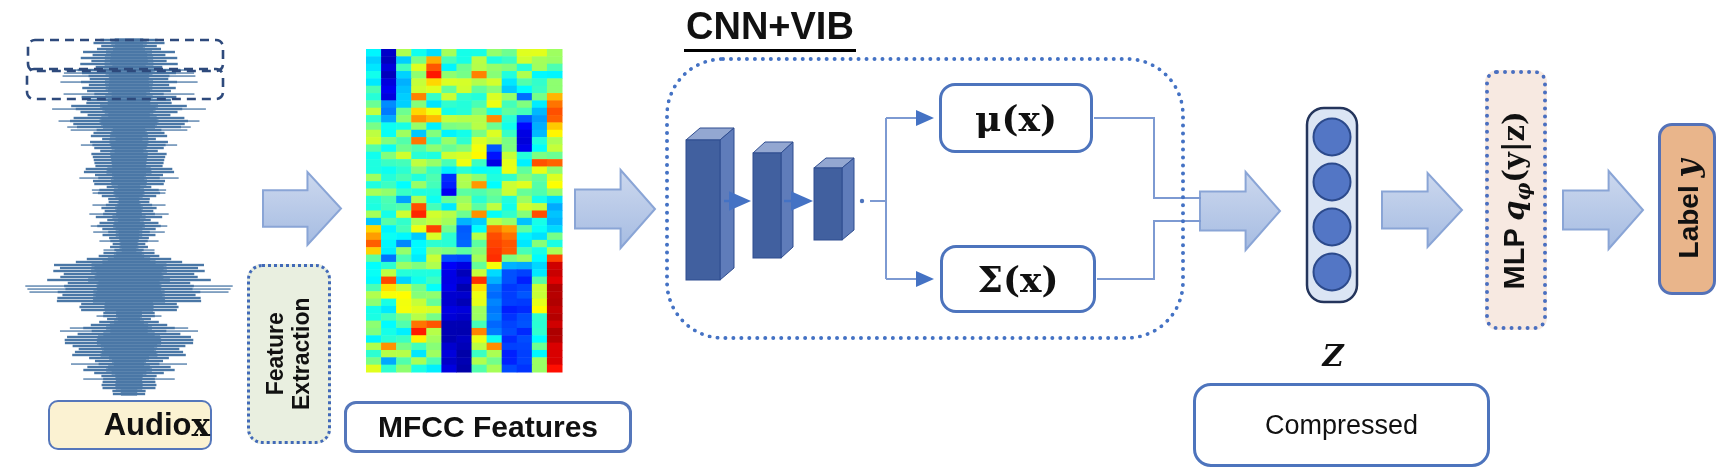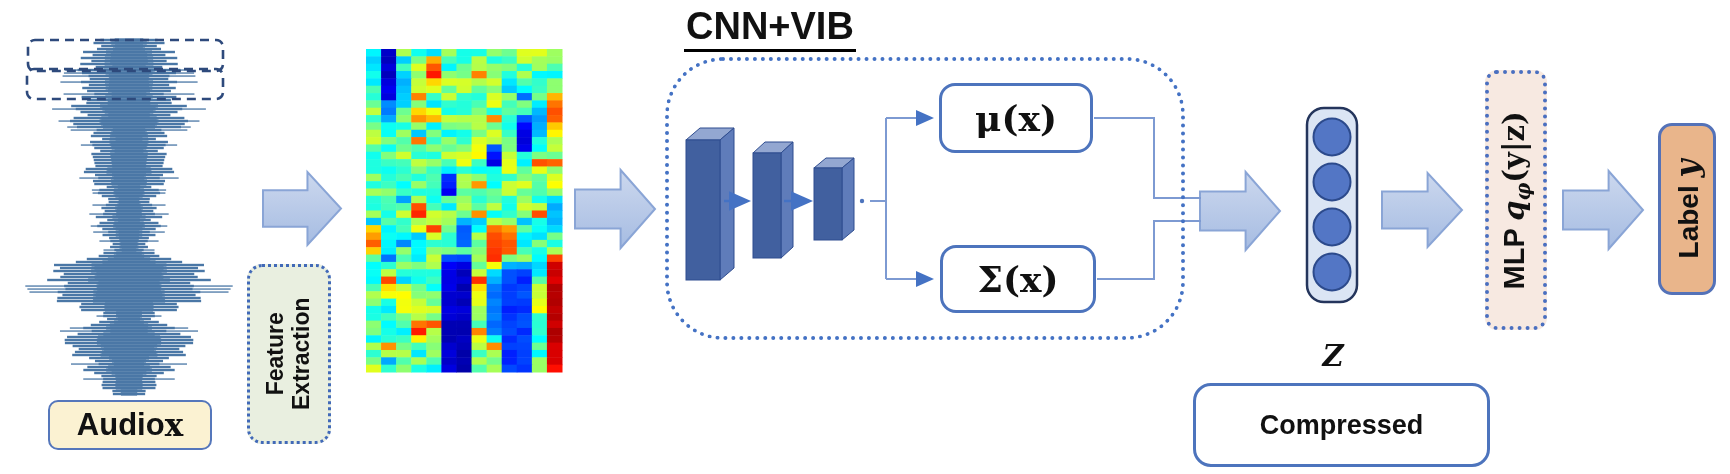--- a/index.html
+++ b/index.html
@@ -4,21 +4,21 @@
 <style>
   html,body{margin:0;padding:0;background:#ffffff;}
   #canvas{position:relative;width:1730px;height:474px;background:#ffffff;overflow:hidden;
           font-family:"Liberation Sans",sans-serif;color:#111;}
   #decor-svg{position:absolute;left:0;top:0;z-index:1;}
   .abs{position:absolute;z-index:2;box-sizing:border-box;}
   .cbox{display:flex;align-items:center;justify-content:center;text-align:center;}
   .vtext{transform:rotate(-90deg);white-space:nowrap;}
 
   .audio-box{left:48px;top:400px;width:164px;height:50px;background:#fbf2d2;
-             border:2.5px solid #5577bb;border-radius:10px;font-size:31px;font-weight:700;}
+             border:2.5px solid #5577bb;border-radius:10px;font-size:31px;font-weight:700;justify-content:flex-end;}
   .audio-box .mathx{font-family:"DejaVu Serif",serif;font-weight:700;}
 
   .fe-box{left:247px;top:264px;width:84px;height:180px;background:#e9efe0;
           border:3.5px dotted #4169b8;border-radius:15px;}
   .fe-box .vtext{font-size:23px;font-weight:600;line-height:1.12;text-align:center;}
 
   .mfcc-box{left:344px;top:401px;width:288px;height:52px;background:#ffffff;
             border:3px solid #5577bb;border-radius:12px;font-size:30px;font-weight:600;}
 
   .cnn-title{left:684px;top:5px;font-size:38px;font-weight:700;}
@@ -30,21 +30,21 @@
   .param-box{background:#ffffff;border:3px solid #4d74bd;border-radius:16px;
              font-family:"DejaVu Serif",serif;font-weight:700;font-size:36px;}
   .mu-box{left:939px;top:83px;width:154px;height:70px;}
   .sigma-box{left:940px;top:245px;width:156px;height:68px;}
 
   .equation{left:1168px;top:337px;width:330px;height:38px;font-family:"DejaVu Serif",serif;
             font-size:29px;font-weight:600;display:flex;align-items:center;justify-content:center;}
   .equation .it{font-style:italic;}
 
   .comp-box{left:1193px;top:383px;width:297px;height:84px;background:#fff;
-            border:3px solid #4d74bd;border-radius:18px;font-size:27px;font-weight:700;line-height:1.22;
+            border:3px solid #4d74bd;border-radius:18px;font-size:27px;font-weight:400;line-height:1.22;
             flex-direction:column;}
   .comp-box .it{font-family:"DejaVu Serif",serif;font-style:italic;}
 
   .mlp-box{left:1485px;top:70px;width:62px;height:260px;background:#f7e9e1;
            border:4px dotted #4a6fc0;border-radius:12px;}
   .mlp-box .vtext{font-size:29px;font-weight:600;}
   .mlp-box .mq{font-family:"DejaVu Serif",serif;font-style:italic;font-weight:600;}
   .mlp-box sub{font-family:"DejaVu Serif",serif;font-size:0.68em;font-style:italic;}
   .mlp-box .args{font-family:"DejaVu Serif",serif;font-weight:600;}
 
@@ -957,20 +957,23 @@
       <span class="mathx">x</span>
   </div>
 
   <div class="abs cbox fe-box">
     <div class="vtext">
       <div>Feature</div>
       <div>Extraction</div>
     </div>
   </div>
 
+  <div class="abs cbox mfcc-box">
+    <span>MFCC Features</span>
+  </div>
 
   <div class="abs cnn-title">
     <span>CNN+VIB</span>
   </div>
 
   <div class="abs cnn-dotted"></div>
 
   <div class="abs cbox param-box mu-box">
     <span>μ(x)</span>
   </div>

